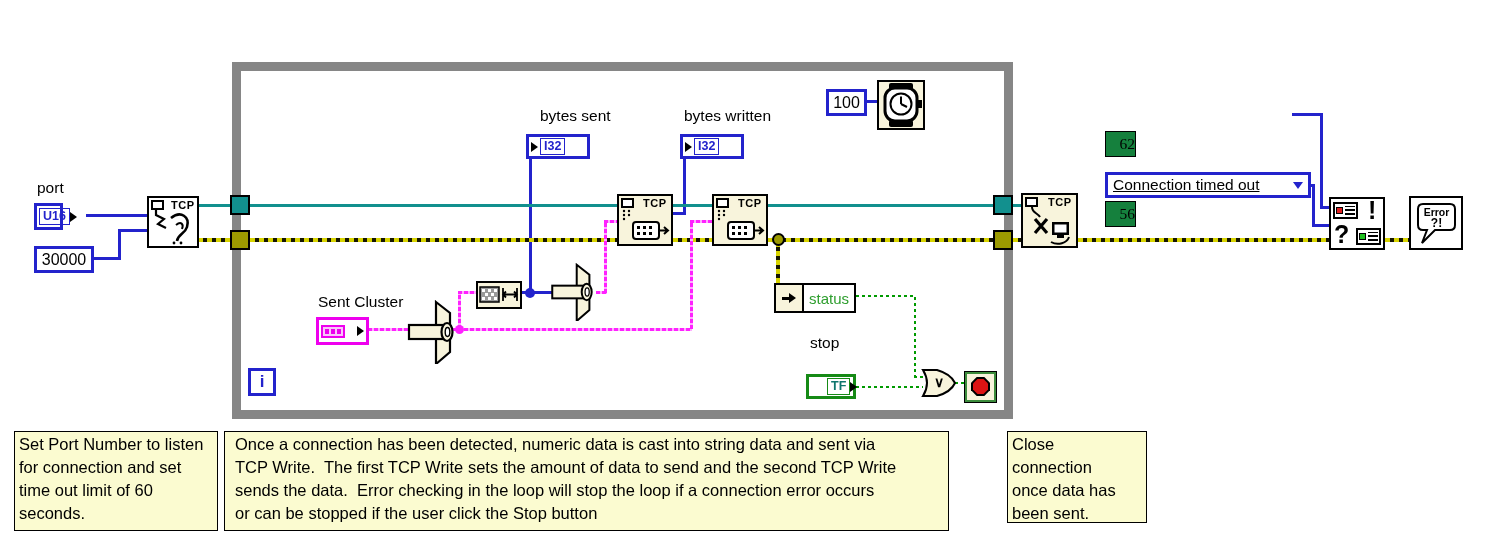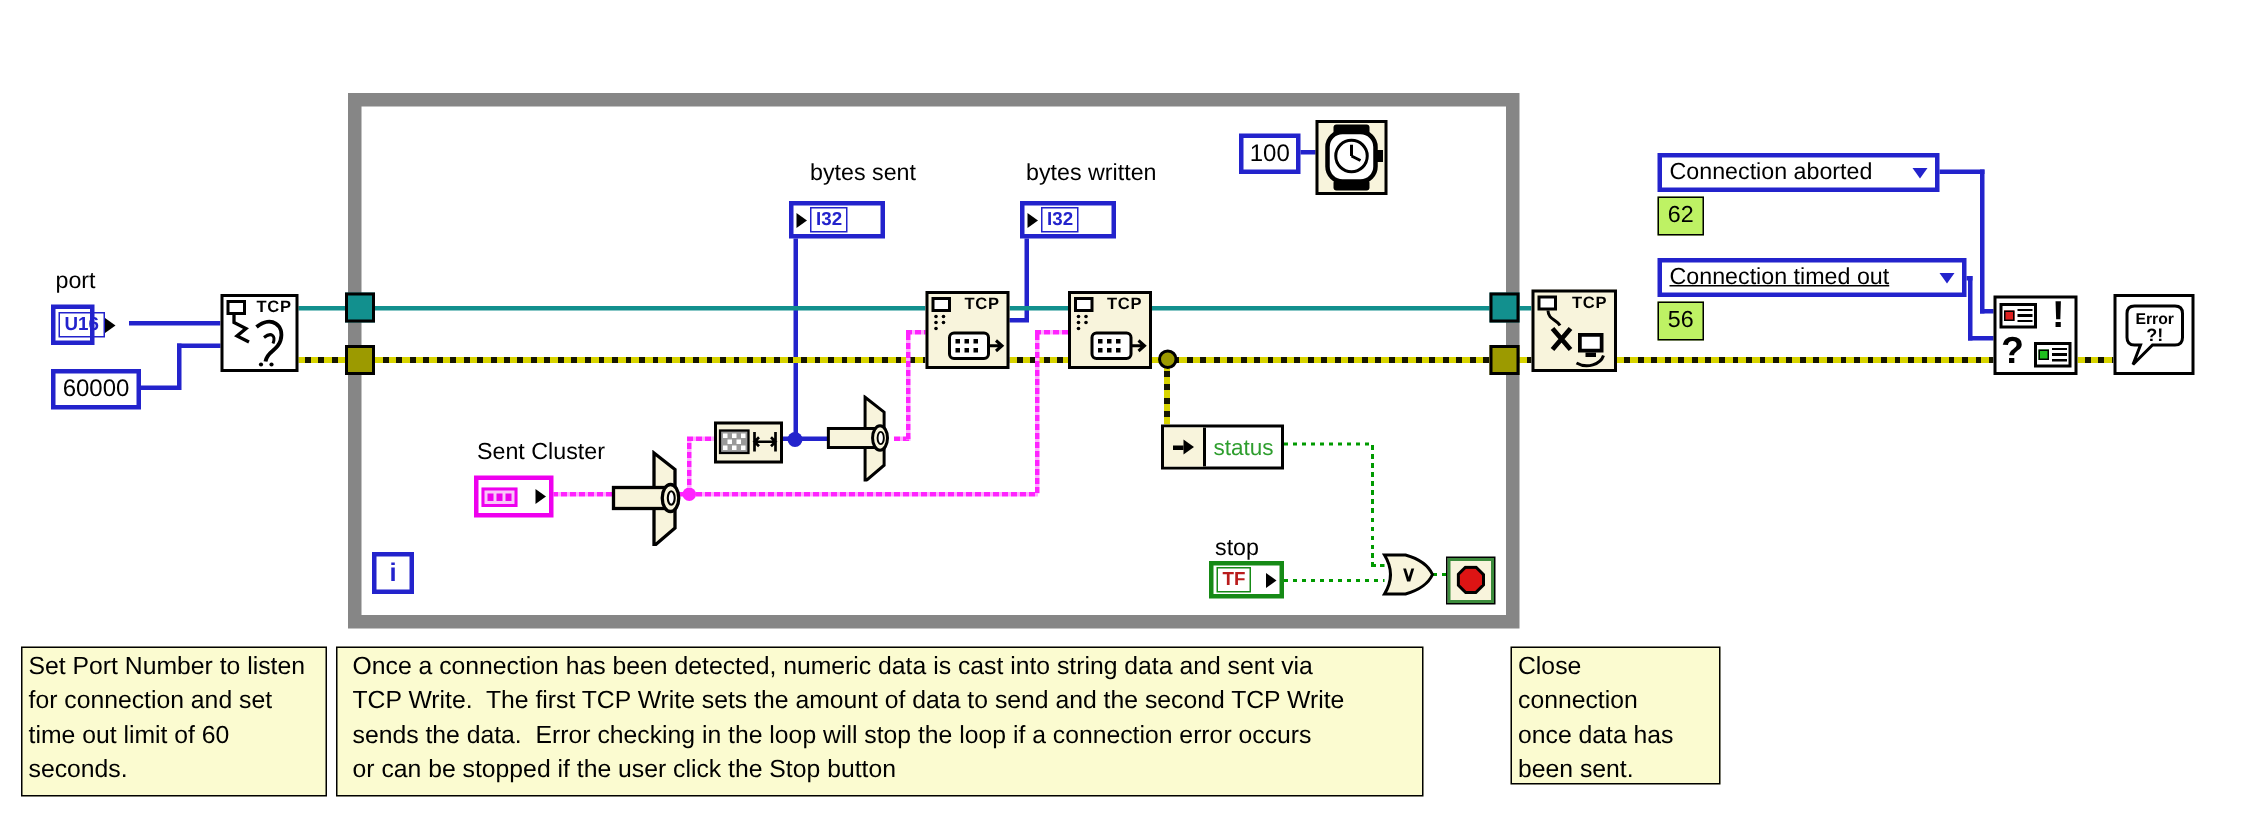--- a/index.html
+++ b/index.html
@@ -25,27 +25,27 @@
         border:9px solid #868686;box-sizing:border-box;}
   .tunnel{position:absolute;width:20px;height:20px;border:2px solid #000;box-sizing:border-box;}
   .tn-teal{background:#12908E;}
   .tn-olive{background:#9C9A00;}
   
   .ctl{position:absolute;box-sizing:border-box;background:#fff;display:flex;align-items:center;padding:0 2px;}
   .ctl-blue {border:3px solid #2323CC;align-items:center;}
   .ctl-green{border:3px solid #168A16;}
   .ctl-pink {border:3px solid #EE00EE;}
   .inner{border:1px solid #2323CC;padding:0 3px;font-weight:bold;font-size:12.5px;color:#2323CC;line-height:15px;}
-  .inner-green{border-color:#168A16;color:#b91c1c;}
+  .inner-green{border-color:#168A16;color:#0f766e;margin-left:16px;}
   .tri-r{width:0;height:0;border-top:5px solid transparent;border-bottom:5px solid transparent;
          border-left:7px solid #000;margin-left:auto;}
   .tri-l{width:0;height:0;border-top:5px solid transparent;border-bottom:5px solid transparent;
          border-left:7px solid #000;margin-right:2px;}
-  .valbox{position:absolute;box-sizing:border-box;border:1px solid #000;background:#bef264;
-          font-size:15.5px;display:flex;align-items:center;justify-content:center;}
+  .valbox{position:absolute;box-sizing:border-box;border:1px solid #000;background:#15803d;
+          font-size:15.5px;display:flex;align-items:center;justify-content:flex-end;font-family:Liberation Serif, serif;}
   .ring{position:absolute;box-sizing:border-box;border:3px solid #2323CC;background:#fff;
         font-size:15.5px;display:flex;align-items:center;padding:0 5px;}
   .ring .tri-d{width:0;height:0;border-left:5px solid transparent;border-right:5px solid transparent;
         border-top:7px solid #2323CC;margin-left:auto;}
   
   .icon{position:absolute;box-sizing:border-box;border:2px solid #000;background:#F8F4DC;}
   .icon.white{background:#fff;}
   .tcpTxt{position:absolute;font-weight:bold;font-size:11px;letter-spacing:.5px;color:#000;}
   .mini{position:absolute;border:2px solid #000;background:#fff;width:25px;height:17px;box-sizing:border-box;
         display:flex;align-items:center;gap:2px;padding:1px;}
@@ -127,21 +127,21 @@
   <div class="tunnel tn-teal" style="left:993px;top:195px;"></div>
   <div class="tunnel tn-olive" style="left:993px;top:230px;"></div>
 
   <div class="lbl" style="left:37px;top:179px;">port</div>
   <div class="ctl ctl-blue" style="left:34px;top:203px;width:29px;height:27px;">
     <span class="inner">U16</span>
     <span class="tri-r"></span>
   </div>
 
   <div class="ctl ctl-blue" style="left:34px;top:246px;width:60px;height:27px;font-size:16px;justify-content:center;">
-    <span>60000</span>
+    <span>30000</span>
   </div>
 
   <div class="icon white" style="left:147px;top:196px;width:52px;height:52px;">
     <svg width="48" height="48" viewBox="0 0 48 48">
       <rect x="2" y="2" width="13" height="10" fill="#000"></rect>
         <rect x="4" y="4" width="9" height="6" fill="#fff"></rect>
       <path d="M7 12 L7 17 L15 21 L9 26 L17 30" stroke="#000" stroke-width="2.2" fill="none"></path>
       <path d="M22 20 C32 12 41 19 38 29 C36 36 29 36 28 43" stroke="#000" stroke-width="2.6" fill="none"></path>
       <path d="M27 27 C32 23 35 26 33 31" stroke="#000" stroke-width="2" fill="none"></path>
       <circle cx="25" cy="45" r="1.4"></circle>
@@ -266,21 +266,21 @@
   </div>
 
   <div class="abs" style="left:774px;top:283px;width:82px;height:30px;border:2px solid #000;box-sizing:border-box;display:flex;background:#fff;">
     <div style="width:26px;background:#F8F4DC;border-right:2px solid #000;display:flex;align-items:center;justify-content:center;">
       <span style="display:inline-block;width:7px;height:3px;background:#000;"></span>
         <span class="tri-r" style="margin-left:0;"></span>
     </div>
     <div style="flex:1;display:flex;align-items:center;justify-content:center;font-size:15px;color:#2E9E2E;">status</div>
   </div>
 
-  <div class="lbl" style="left:810px;top:357px;">stop</div>
+  <div class="lbl" style="left:810px;top:334px;">stop</div>
   <div class="ctl ctl-green" style="left:806px;top:374px;width:50px;height:25px;">
     <span class="inner inner-green">TF</span>
     <span class="tri-r"></span>
   </div>
 
   <div class="abs" style="left:921px;top:368px;width:36px;height:30px;">
     <svg width="36" height="30" viewBox="0 0 36 30">
       <path d="M2 2 Q10 15 2 28 L16 28 Q30 24 34 15 Q30 6 16 2 Z" fill="#F8F4DC" stroke="#000" stroke-width="2"></path>
     </svg>
     <span style="position:absolute;left:13px;top:6px;font-weight:bold;font-size:14px;">∨</span>
@@ -299,24 +299,20 @@
       <path d="M9 12 C9 18 15 18 17 22" stroke="#000" stroke-width="2" fill="none"></path>
       <path d="M12 24 L24 38 M24 24 L12 38" stroke="#000" stroke-width="3.2"></path>
       <rect x="29" y="27" width="17" height="13" fill="#000"></rect>
         <rect x="31.5" y="29.5" width="12" height="8" fill="#fff"></rect>
       <rect x="34" y="40" width="7" height="3" fill="#000"></rect>
       <path d="M28 47 C35 51 44 48 46 42" stroke="#000" stroke-width="2" fill="none"></path>
     </svg>
     <span class="tcpTxt" style="left:25px;top:1px;">TCP</span>
   </div>
 
-  <div class="ring" style="left:1105px;top:102px;width:188px;height:26px;">
-    <span>Connection aborted</span>
-    <span class="tri-d"></span>
-  </div>
   <div class="valbox" style="left:1105px;top:131px;width:31px;height:26px;">
     <span>62</span>
   </div>
   <div class="ring" style="left:1105px;top:172px;width:206px;height:26px;text-decoration:underline;">
     <span>Connection timed out</span>
     <span class="tri-d"></span>
   </div>
   <div class="valbox" style="left:1105px;top:201px;width:31px;height:26px;">
     <span>56</span>
   </div>

